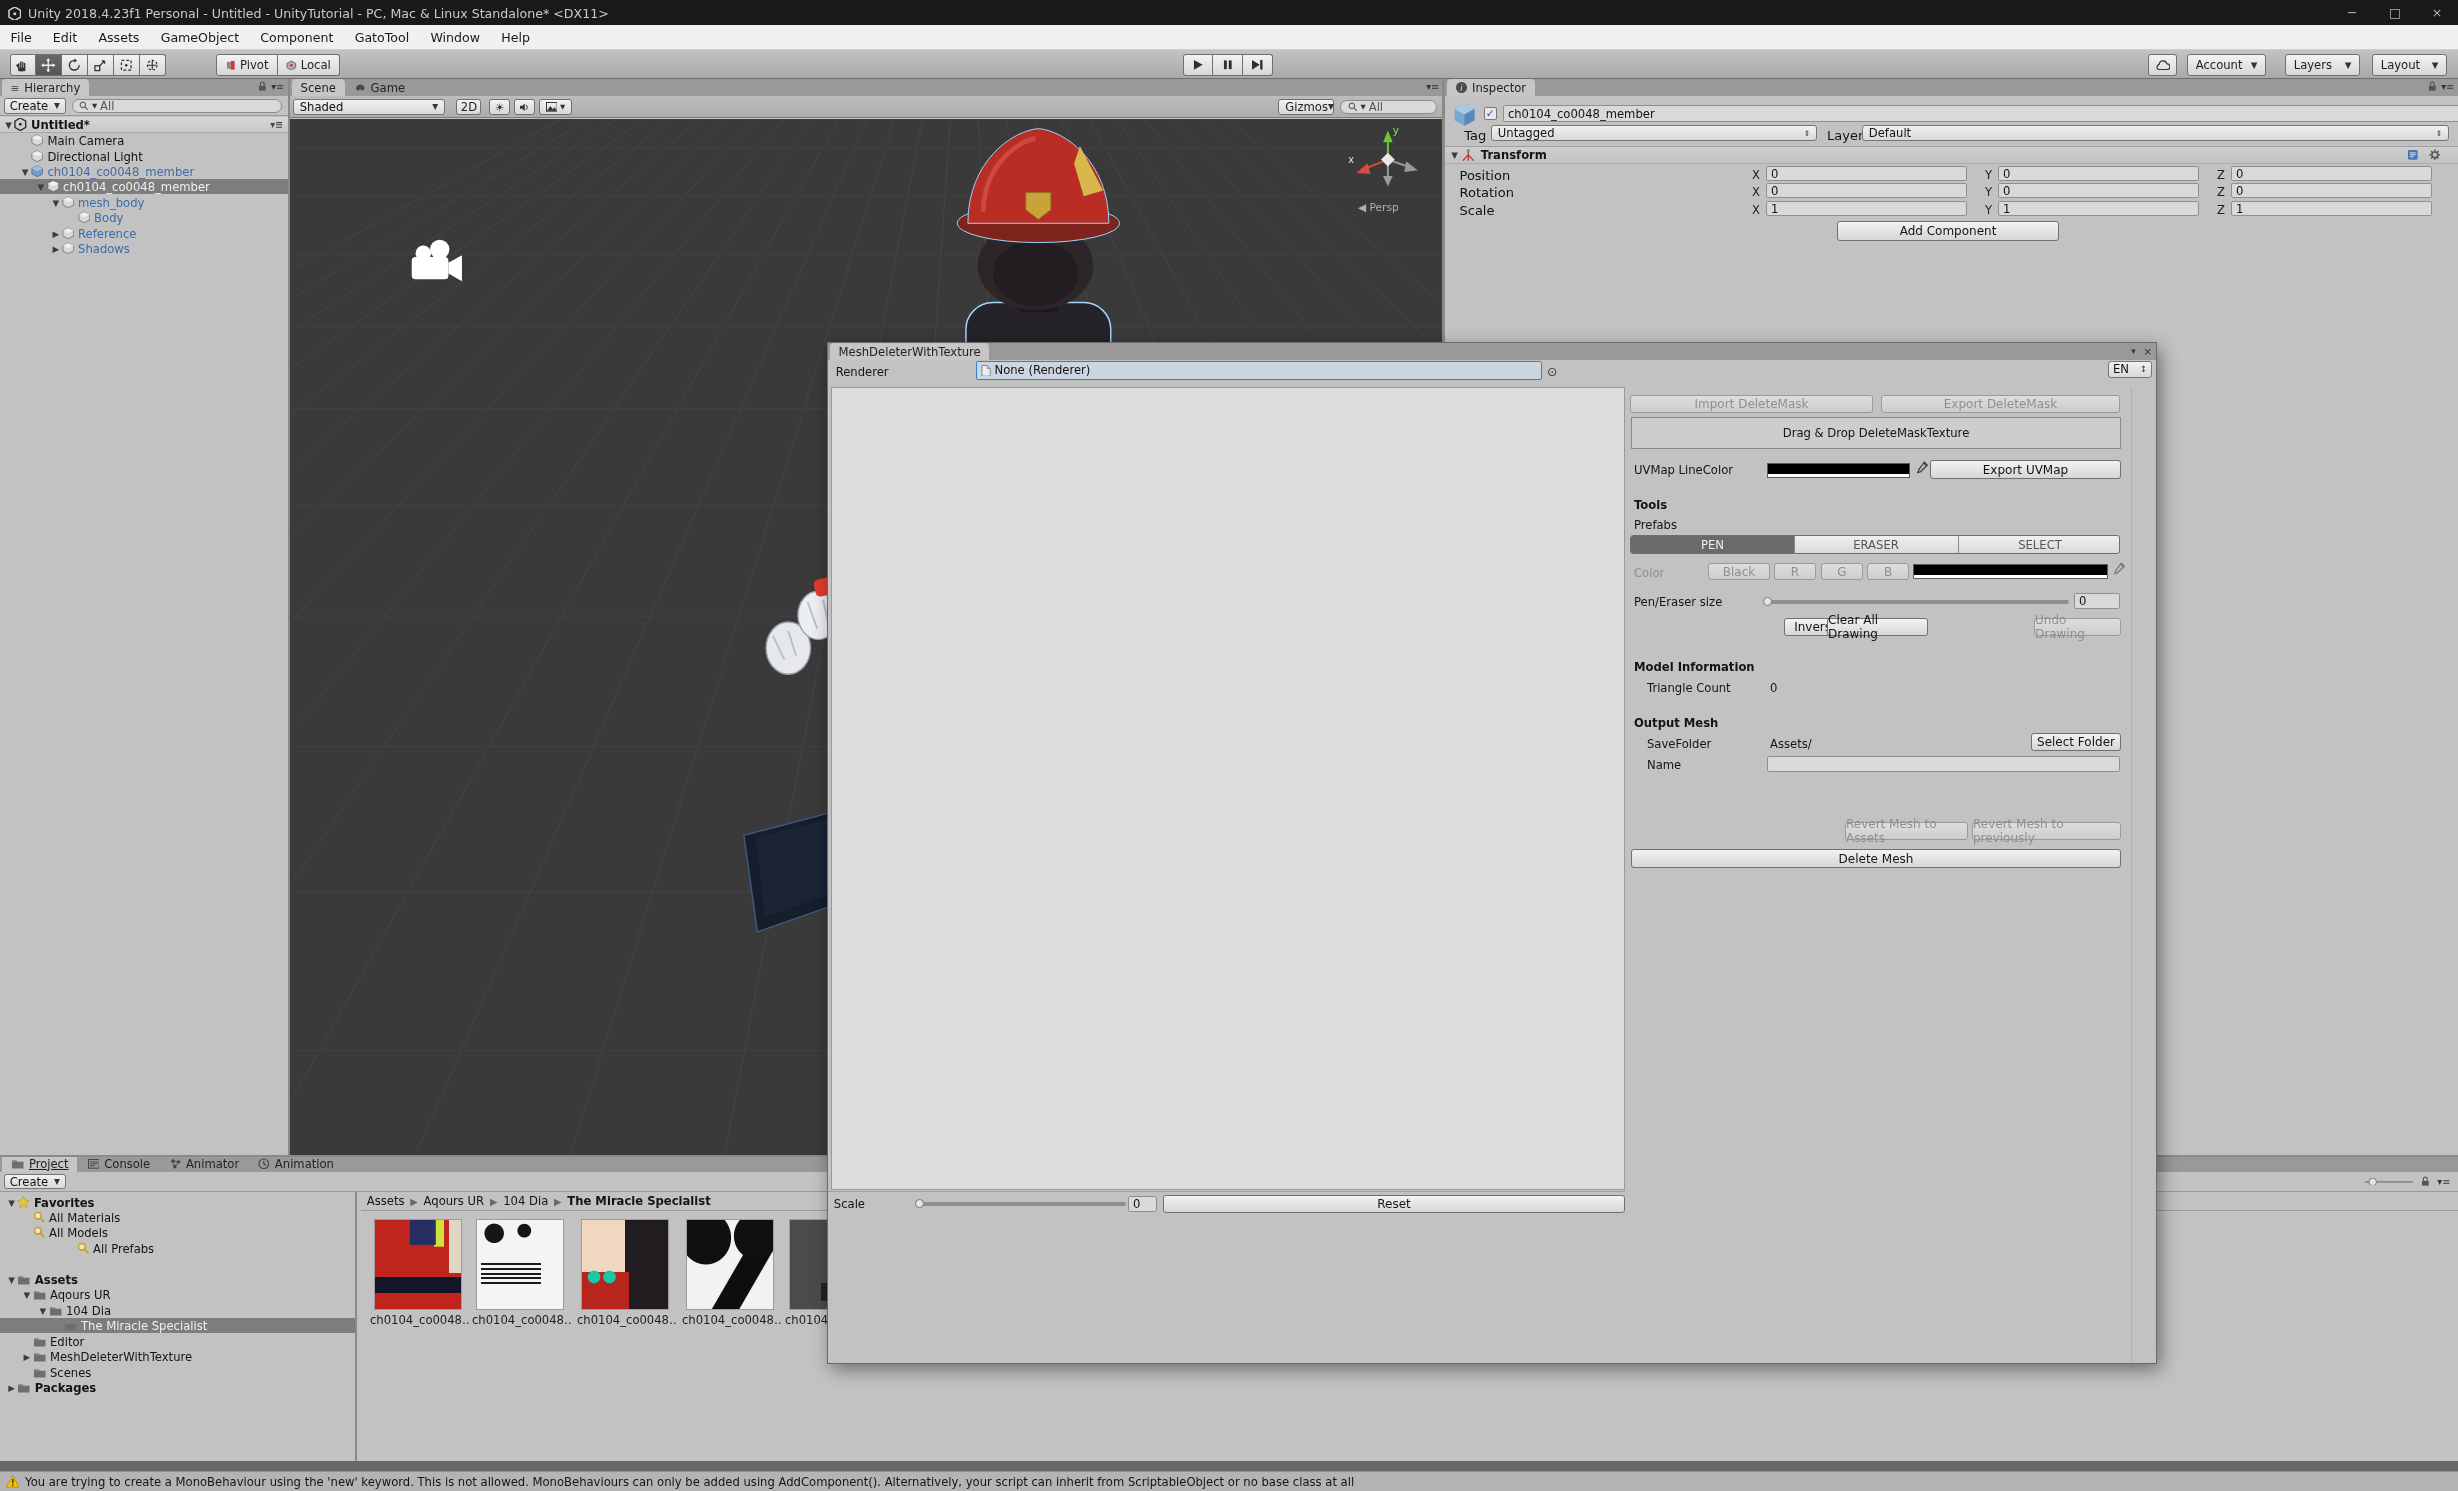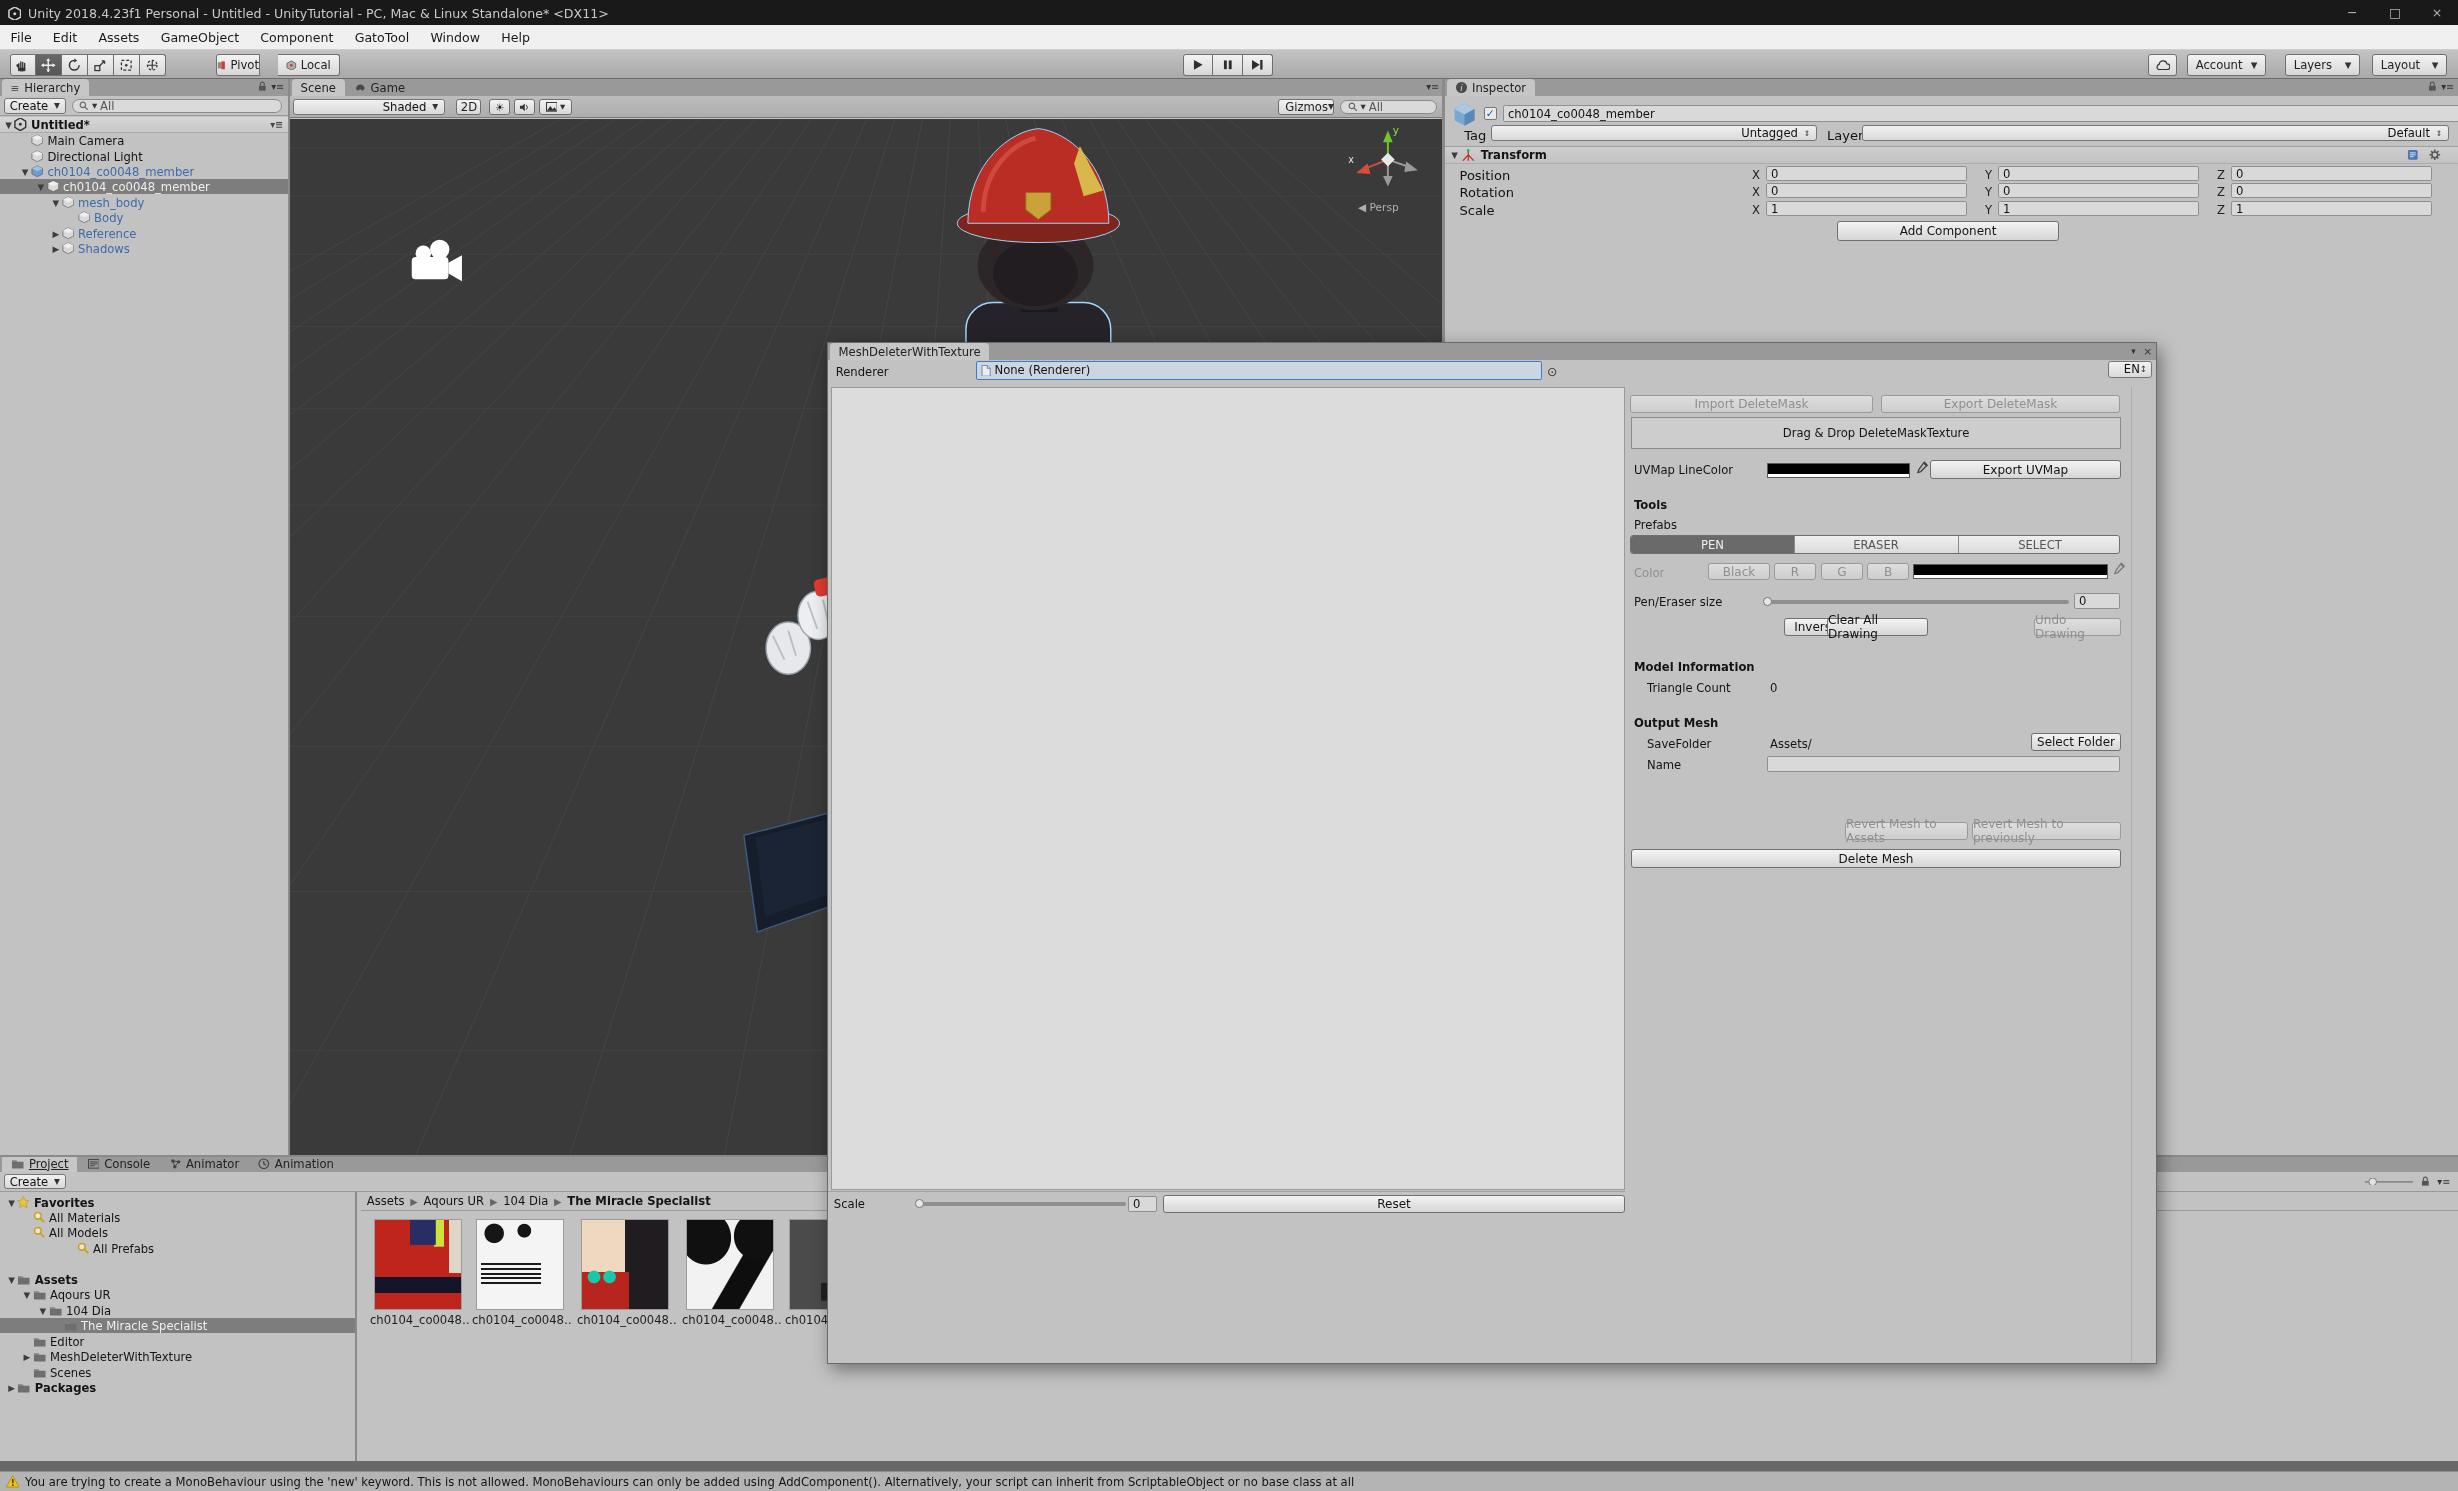--- a/index.html
+++ b/index.html
@@ -19,21 +19,21 @@
 .grp-l{border-radius:2.9px 0 0 2.9px}.grp-m{border-radius:0;border-left:none}.grp-r{border-radius:0 2.9px 2.9px 0;border-left:none}
 .rnd{border-radius:2.9px}
 .caret{font-size:8.7px;color:#333;margin-left:5.8px}
 
 .panel{background:#c2c2c2}
 .tabstrip{position:absolute;left:0;right:0;top:0;height:17.4px;background:#999;display:flex;align-items:flex-end}
 .tab{height:17.4px;padding:0 8.7px;display:flex;align-items:center;gap:4.8px;color:#222;border-radius:3.9px 3.9px 0 0;font-size:11.6px;white-space:nowrap}
 .tab.sel{background:#c6c6c6}
 .panel-icons{position:absolute;top:1.9px;right:3.9px;display:flex;align-items:center;gap:4.8px;color:#333;font-size:9.7px}
 .fld{background:#d9d9d9;border:1px solid #8f8f8f;border-radius:1.9px;display:flex;align-items:center;padding:0 3.9px;font-size:11.6px;color:#111}
-.dd{background:linear-gradient(#f1f1f1,#d9d9d9);border:1px solid #767676;border-radius:2.9px;display:flex;align-items:center;justify-content:flex-end;padding:0 5.8px;font-size:11.6px;color:#111}
+.dd{background:linear-gradient(#f1f1f1,#d9d9d9);border:1px solid #767676;border-radius:2.9px;display:flex;align-items:center;justify-content:space-between;padding:0 5.8px;font-size:11.6px;color:#111}
 .btn{background:linear-gradient(#f3f3f3,#d6d6d6);border:1px solid #707070;border-radius:2.9px;display:flex;align-items:center;justify-content:center;font-size:12px;color:#141414}
 .btn.dis{color:#8f8f8f;background:linear-gradient(#dedede,#cdcdcd);border-color:#9a9a9a}
 .searchbox{background:#dadada;border:1px solid #8c8c8c;border-radius:8.7px;display:flex;align-items:center;padding:0 6.8px;gap:2.9px;color:#555}
 .trow{position:absolute;height:15.4px;display:flex;align-items:center;font-size:11.6px;white-space:nowrap}
 .trow .lbl{margin-left:3.9px}
 .trow.sel-row{background:#7d7d7d;color:#f0f0f0}
 .arrowg{font-size:8.7px;color:#3c3c3c;width:11.6px;display:inline-block;text-align:center}
 .bluetxt{color:#3d6ba8}
 .boldtxt{font-weight:bold}
 .divider-v{background:#8a8a8a}
@@ -137,21 +137,21 @@
           <circle cx="7.5" cy="7.5" r="1.3" fill="#333"></circle>
         </svg>
       </div>
     <div class="tbtn grp-r" style="left:140px;width:26px">
         <svg width="14.5" height="14.5" viewBox="0 0 15 15">
           <circle cx="7.5" cy="7.5" r="5" stroke="#333" fill="none" stroke-width="1.2" stroke-dasharray="2.5 2"></circle>
           <path d="M7.5 3 L7.5 12 M3 7.5 L12 7.5" stroke="#333" stroke-width="1.2"></path>
         </svg>
       </div>
 
-    <div class="tbtn grp-l" style="left:216px;width:44px">
+    <div class="tbtn grp-l" style="left:216px;width:62px">
         <svg width="10.6" height="10.6" viewBox="0 0 11 11" style="margin-right:3.9px">
           <rect x="1" y="2" width="4" height="7" fill="#8a8a8a"></rect>
           <rect x="5" y="1" width="4" height="9" fill="#d43a32"></rect>
         </svg>
         <span>Pivot</span>
       </div>
     <div class="tbtn grp-r" style="left:278px;width:62px">
         <svg width="10.6" height="10.6" viewBox="0 0 11 11" style="margin-right:3.9px">
           <polygon points="5.5,1 10,3.5 10,8 5.5,10.5 1,8 1,3.5" fill="#b0b0b0" stroke="#555" stroke-width="0.8"></polygon>
           <circle cx="5.5" cy="5.5" r="1.4" fill="#c33"></circle>

